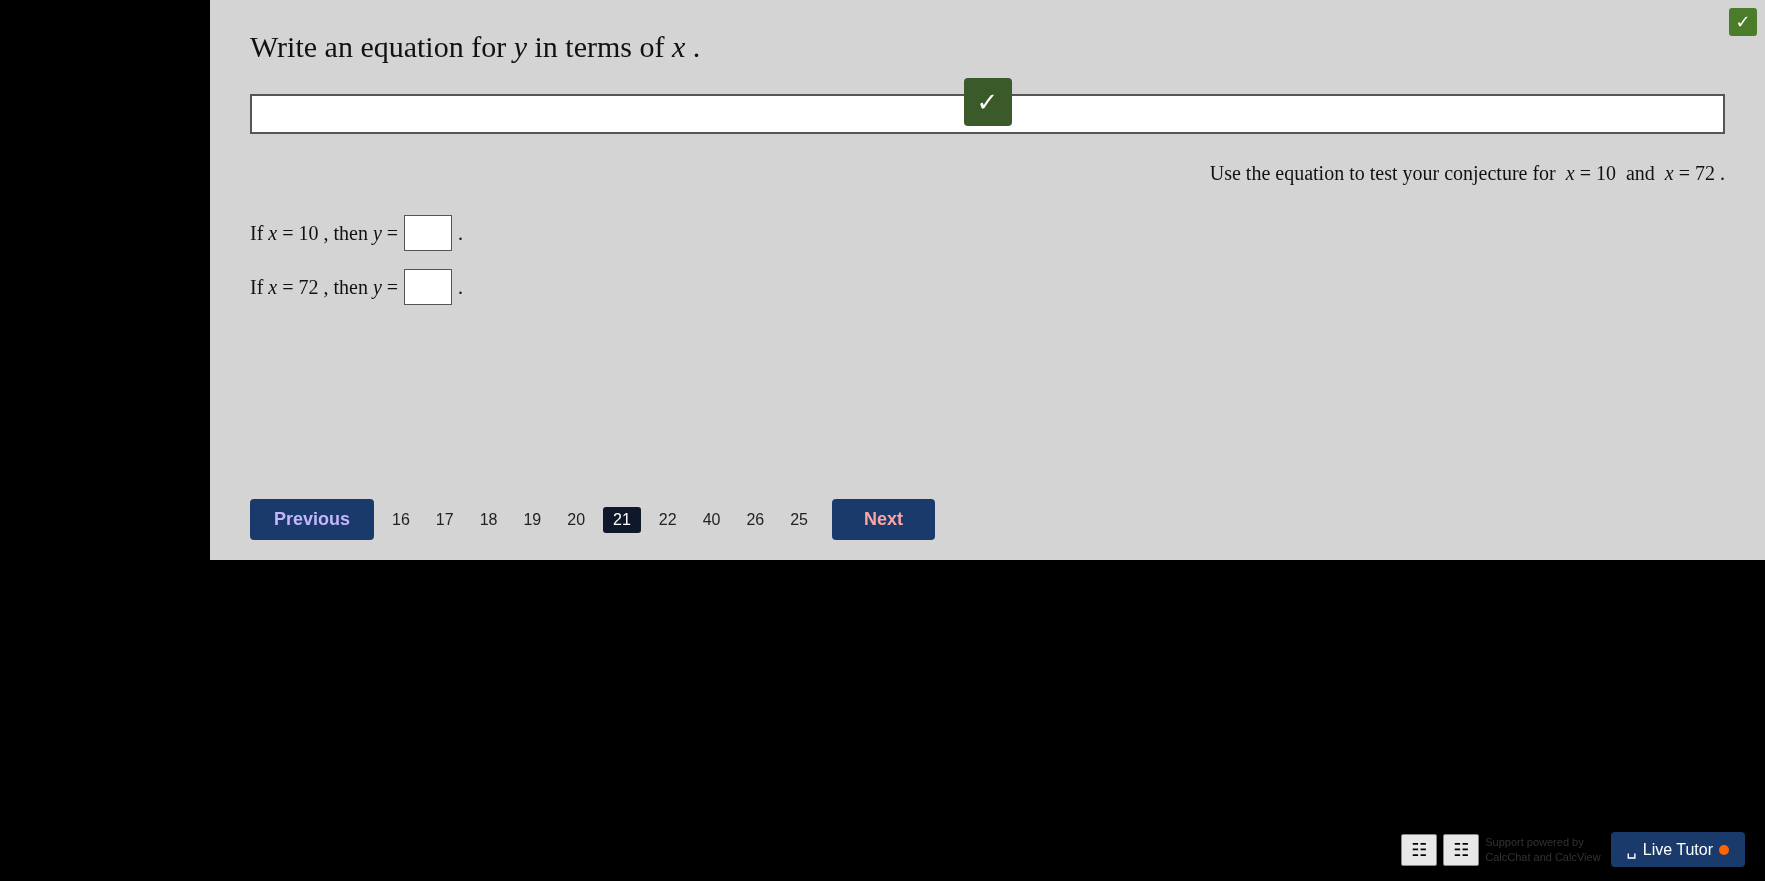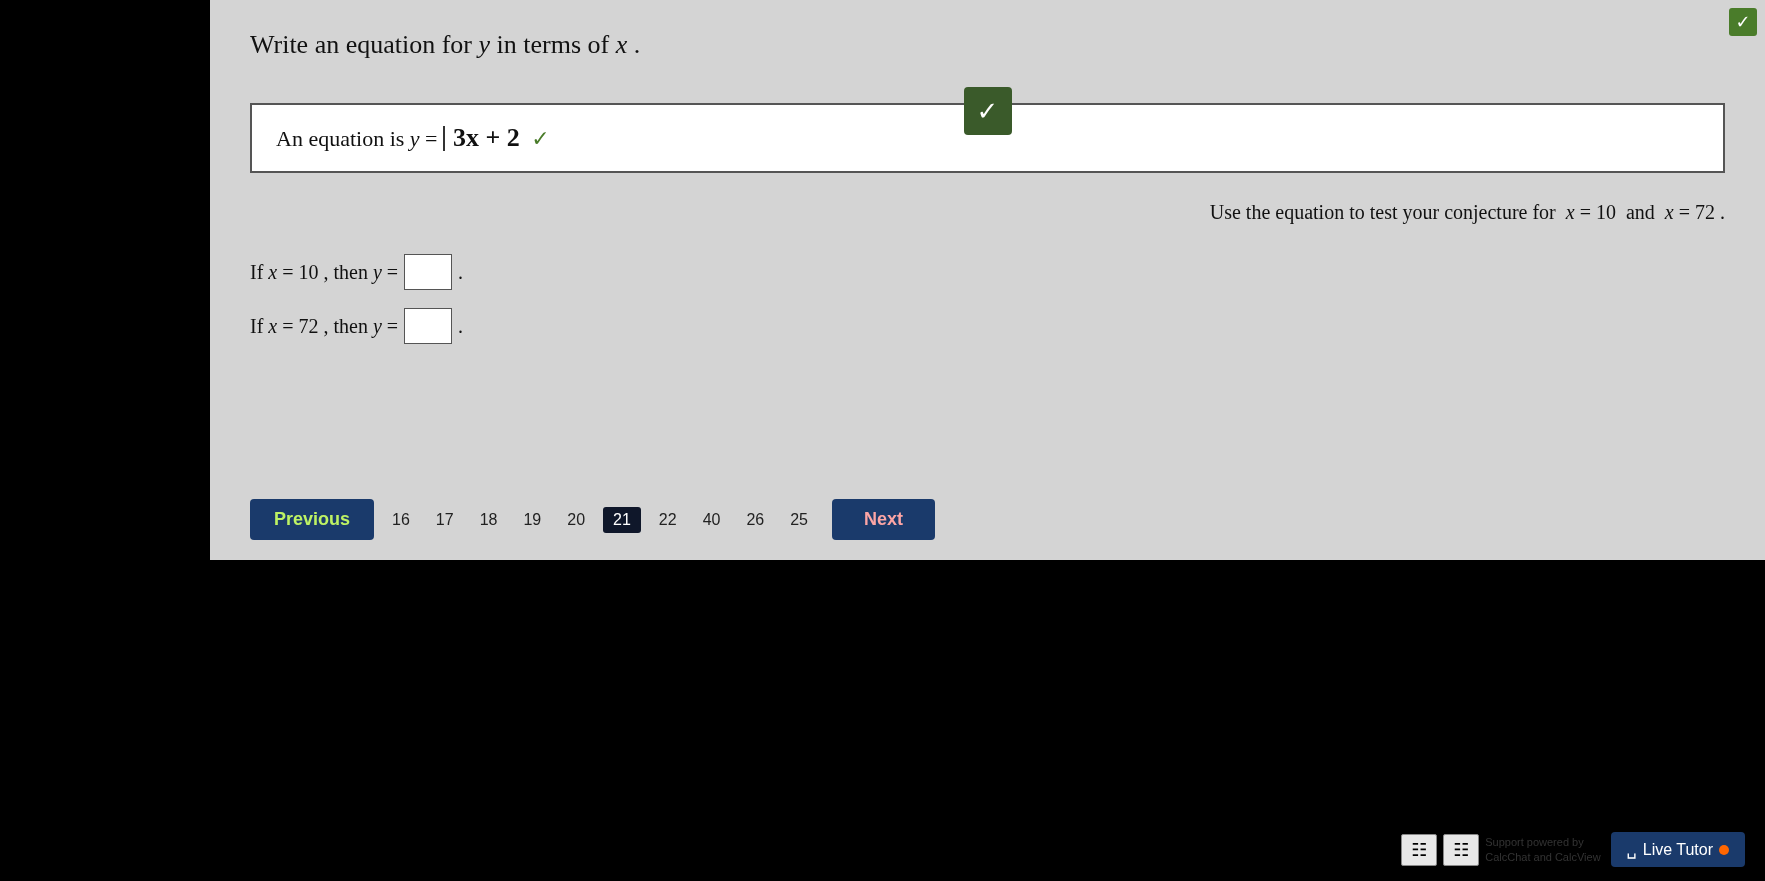--- a/index.html
+++ b/index.html
@@ -16,23 +16,23 @@
       position: absolute;
       top: 0;
       left: 210px;
       right: 0;
       height: 560px;
       background: #d4d4d4;
       padding: 30px 40px 20px 40px;
     }
 
     .question-title {
-      font-size: 26px;
+      font-size: 30px;
       color: #111;
-      margin-bottom: 43px;
+      margin-bottom: 30px;
       font-style: italic;
     }
 
     .question-title .normal {
       font-style: normal;
     }
 
     .equation-box {
       border: 2px solid #555;
       background: #fff;
@@ -108,21 +108,21 @@
       bottom: 20px;
       left: 40px;
       right: 40px;
       display: flex;
       align-items: center;
       gap: 10px;
     }
 
     .btn-previous {
       background: #1a3a6b;
-      color: #bef264;
+      color: #c4b5fd;
       border: none;
       border-radius: 4px;
       padding: 10px 24px;
       font-size: 18px;
       font-family: Arial, sans-serif;
       cursor: pointer;
       font-weight: bold;
     }
 
     .page-num {
@@ -240,27 +240,20 @@
   </div>
 
   <div class="question-title">
     <span class="normal">Write an equation for </span><span class="var">y</span><span class="normal"> in terms of </span><span class="var">x</span><span class="normal"> .</span>
   </div>
 
   <div class="equation-box">
     <div class="check-badge">
       <span>✓</span>
     </div>
-    <span class="equation-content">
-      <span>An equation is </span><span class="var">y</span><span> = </span>
-      <span style="border-left: 2.5px solid #333; padding-left: 4px;">
-        <span class="eq-answer">3x + 2</span>
-        <span class="green-check">✓</span>
-      </span>
-    </span>
   </div>
 
   <div class="conjecture-text">
     <span>Use the equation to test your conjecture for</span>
     &nbsp;<span><span class="var">x</span> = 10</span>
     &nbsp;<span>and</span>&nbsp;
     <span><span class="var">x</span> = 72</span>
     <span> .</span>
   </div>
 

